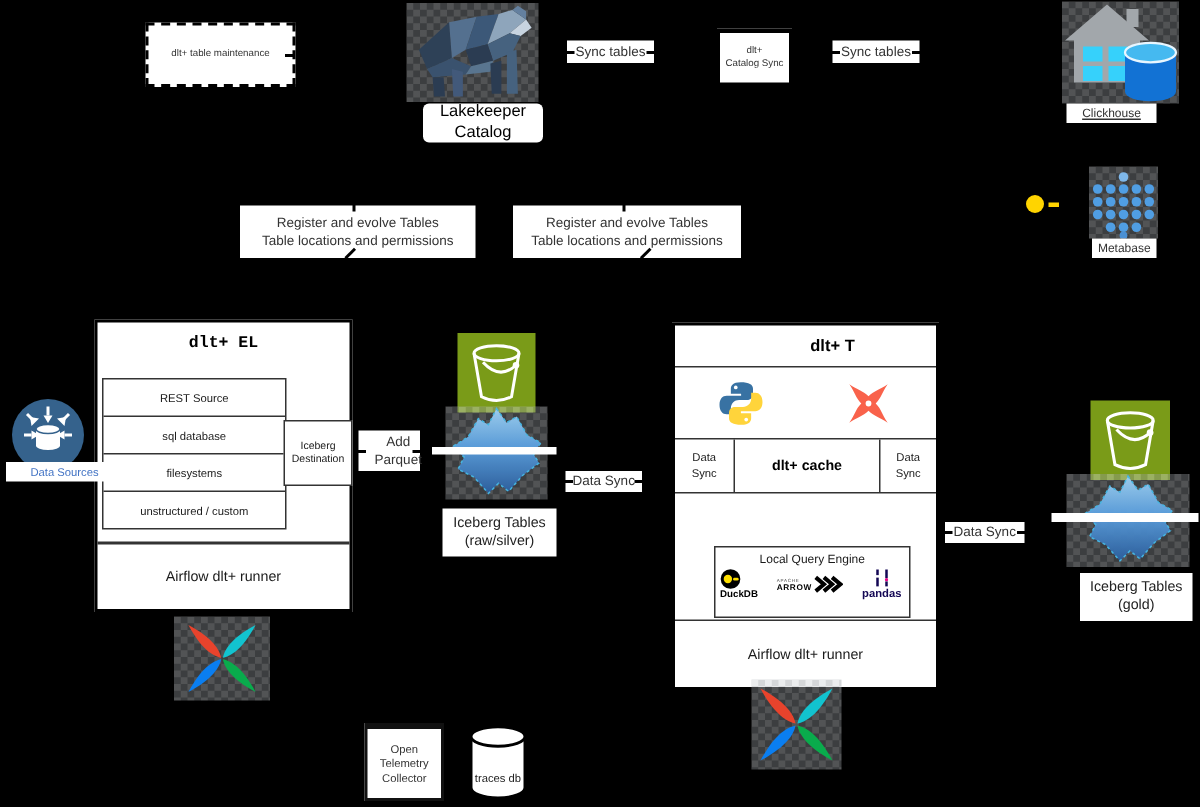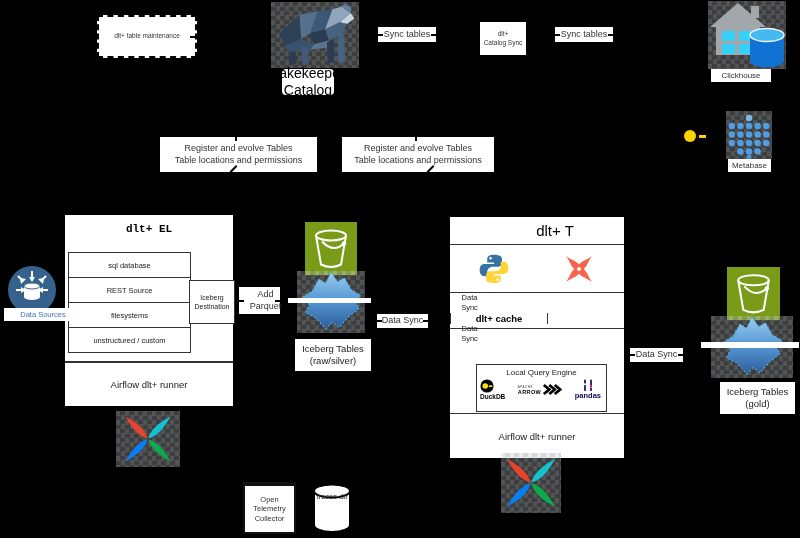--- a/index.html
+++ b/index.html
@@ -28,25 +28,25 @@
   .el-row:first-child{border-top:none;}
   .el-dest{position:absolute;left:124px;top:65px;width:44px;height:42px;border:1px solid #333;
            display:flex;flex-direction:column;align-items:center;justify-content:center;
            font-size:7px;line-height:1.3;background:#fff;}
   .el-runner{position:absolute;left:0;right:0;top:146px;bottom:0;border-top:2px solid #333;
              display:flex;align-items:center;justify-content:center;font-size:9.5px;}
 
   
   .t-box{left:448px;top:215px;width:178px;height:245px;}
   .t-title{height:27px;border-bottom:1.5px solid #333;display:flex;align-items:center;justify-content:center;
-           font-weight:normal;font-size:15px;color:#000;padding-left:36px;}
+           font-weight:bold;font-size:11px;color:#000;padding-left:36px;}
   .t-transform{height:34px;border-bottom:1.5px solid #333;display:flex;align-items:center;justify-content:center;
            font-size:9.5px;}
   .t-logos{height:47px;border-bottom:1.5px solid #333;display:flex;align-items:center;}
-  .t-cacherow{height:35px;border-bottom:1.5px solid #333;display:flex;flex-direction:column;}
+  .t-cacherow{height:35px;border-bottom:1.5px solid #333;display:flex;}
   .t-dscell{width:39px;display:flex;flex-direction:column;align-items:center;justify-content:center;
             font-size:7.5px;line-height:1.35;}
   .t-dscell.right{flex:1;}
   .t-cachecell{width:96px;border-left:1.5px solid #333;border-right:1.5px solid #333;
                display:flex;align-items:center;justify-content:center;font-weight:bold;font-size:9.5px;color:#000;}
   .t-lqe{position:absolute;left:26px;top:147px;width:129px;height:46px;border:1.5px solid #333;background:#fff;}
   .lqe-title{text-align:center;font-size:8px;margin-top:3px;}
   .lqe-logos{display:flex;align-items:center;justify-content:space-between;padding:2px 5px 0 3px;}
   .duck-col{display:flex;flex-direction:column;align-items:flex-start;}
   .duck-col .txt{font-size:6.5px;font-weight:bold;color:#000;margin-top:0px;}
@@ -80,21 +80,21 @@
       <polygon points="56,30 72,22 80,24 74,36 60,42" fill="#46627f"></polygon>
       <polygon points="40,34 56,30 60,42 44,46" fill="#2b3c52"></polygon>
       <polygon points="12,48 30,40 44,46 40,52 16,54" fill="#3a526e"></polygon>
       <polygon points="44,46 60,42 58,50 40,52" fill="#59758f"></polygon>
       <polygon points="16,54 24,54 25,68 17,68" fill="#2b3c52"></polygon>
       <polygon points="30,48 38,50 38,68 31,68" fill="#42597a"></polygon>
       <polygon points="58,44 66,42 66,66 59,66" fill="#2b3c52"></polygon>
       <polygon points="70,36 77,34 78,66 70,66" fill="#46627f"></polygon>
     </svg>
   </div>
-  <div class="lbl" style="left:282px;top:69px;width:52px;height:26px;font-size:14px;border-radius:4px;color:#000;">
+  <div class="lbl" style="left:282px;top:69px;width:80px;height:26px;font-size:11px;border-radius:4px;color:#000;">
     <div>Lakekeeper</div>
     <div>Catalog</div>
   </div>
 
   <div class="lbl" style="left:378px;top:27px;width:58px;height:15px;">
     <div>Sync tables</div>
     <i class="stub l"></i>
     <i class="stub r"></i>
   </div>
 
@@ -114,21 +114,21 @@
       <rect x="43" y="5" width="8" height="12" fill="#a2a7ab"></rect>
       <polygon points="2,26 30,2 58,26 52,26 52,54 8,54 8,26" fill="#a2a7ab"></polygon>
       <rect x="14" y="30" width="13" height="10" fill="#36d1fb"></rect>
       <rect x="31" y="30" width="13" height="10" fill="#36d1fb"></rect>
       <rect x="14" y="43" width="13" height="10" fill="#36d1fb"></rect>
       <rect x="31" y="43" width="13" height="10" fill="#36d1fb"></rect>
       <path d="M42 34 v26 a17 6.5 0 0 0 34 0 v-26" fill="#1272d4"></path>
       <ellipse cx="59" cy="34" rx="17" ry="6.5" fill="#45b9f0" stroke="#e8f6ff" stroke-width="1.5"></ellipse>
     </svg>
   </div>
-  <div class="lbl" style="left:711px;top:69px;width:60px;height:13px;font-size:8px;">
+  <div class="lbl" style="left:711px;top:69px;width:60px;height:13px;font-size:8px;text-decoration:underline;">
     <div>Clickhouse</div>
   </div>
 
   <div class="lbl" style="left:160px;top:137px;width:157px;height:35px;">
     <div>Register and evolve Tables</div>
     <div>Table locations and permissions</div>
     <i class="stub t"></i>
     <i class="stub d"></i>
   </div>
   <div class="lbl" style="left:342px;top:137px;width:152px;height:35px;">
@@ -167,22 +167,22 @@
       <circle cx="23" cy="46" r="2.6" fill="#4a90d4"></circle>
     </svg>
   </div>
   <div class="lbl" style="left:728px;top:159px;width:43px;height:13px;font-size:8px;">
     <div>Metabase</div>
   </div>
 
   <div class="box el-box">
     <div class="el-title">dlt+ EL</div>
     <div class="el-stack">
+      <div class="el-row">REST Source</div>
       <div class="el-row">sql database</div>
-      <div class="el-row">REST Source</div>
       <div class="el-row">filesystems</div>
       <div class="el-row">unstructured / custom</div>
     </div>
     <div class="el-dest">
       <div>Iceberg</div>
       <div>Destination</div>
     </div>
     <div class="el-runner">Airflow dlt+ runner</div>
   </div>
 
@@ -378,16 +378,16 @@
     <div>Open</div>
     <div>Telemetry</div>
     <div>Collector</div>
   </div>
 
   <div class="abs" style="left:311px;top:482px;width:42px;height:52px;">
     <svg width="42" height="52" viewBox="0 0 42 52">
       <path d="M3 9v34c0 3.9 8 7 18 7s18-3.1 18-7V9" fill="#fff" stroke="#000" stroke-width="2"></path>
       <ellipse cx="21" cy="9" rx="18" ry="6.5" fill="#fff" stroke="#000" stroke-width="2"></ellipse>
     </svg>
-    <div style="position:absolute;left:0;right:0;top:10px;text-align:center;font-size:7.5px;color:#222;">traces db</div>
+    <div style="position:absolute;left:0;right:0;top:32px;text-align:center;font-size:7.5px;color:#222;">traces db</div>
   </div>
 
 </div>
 
 </body></html>

